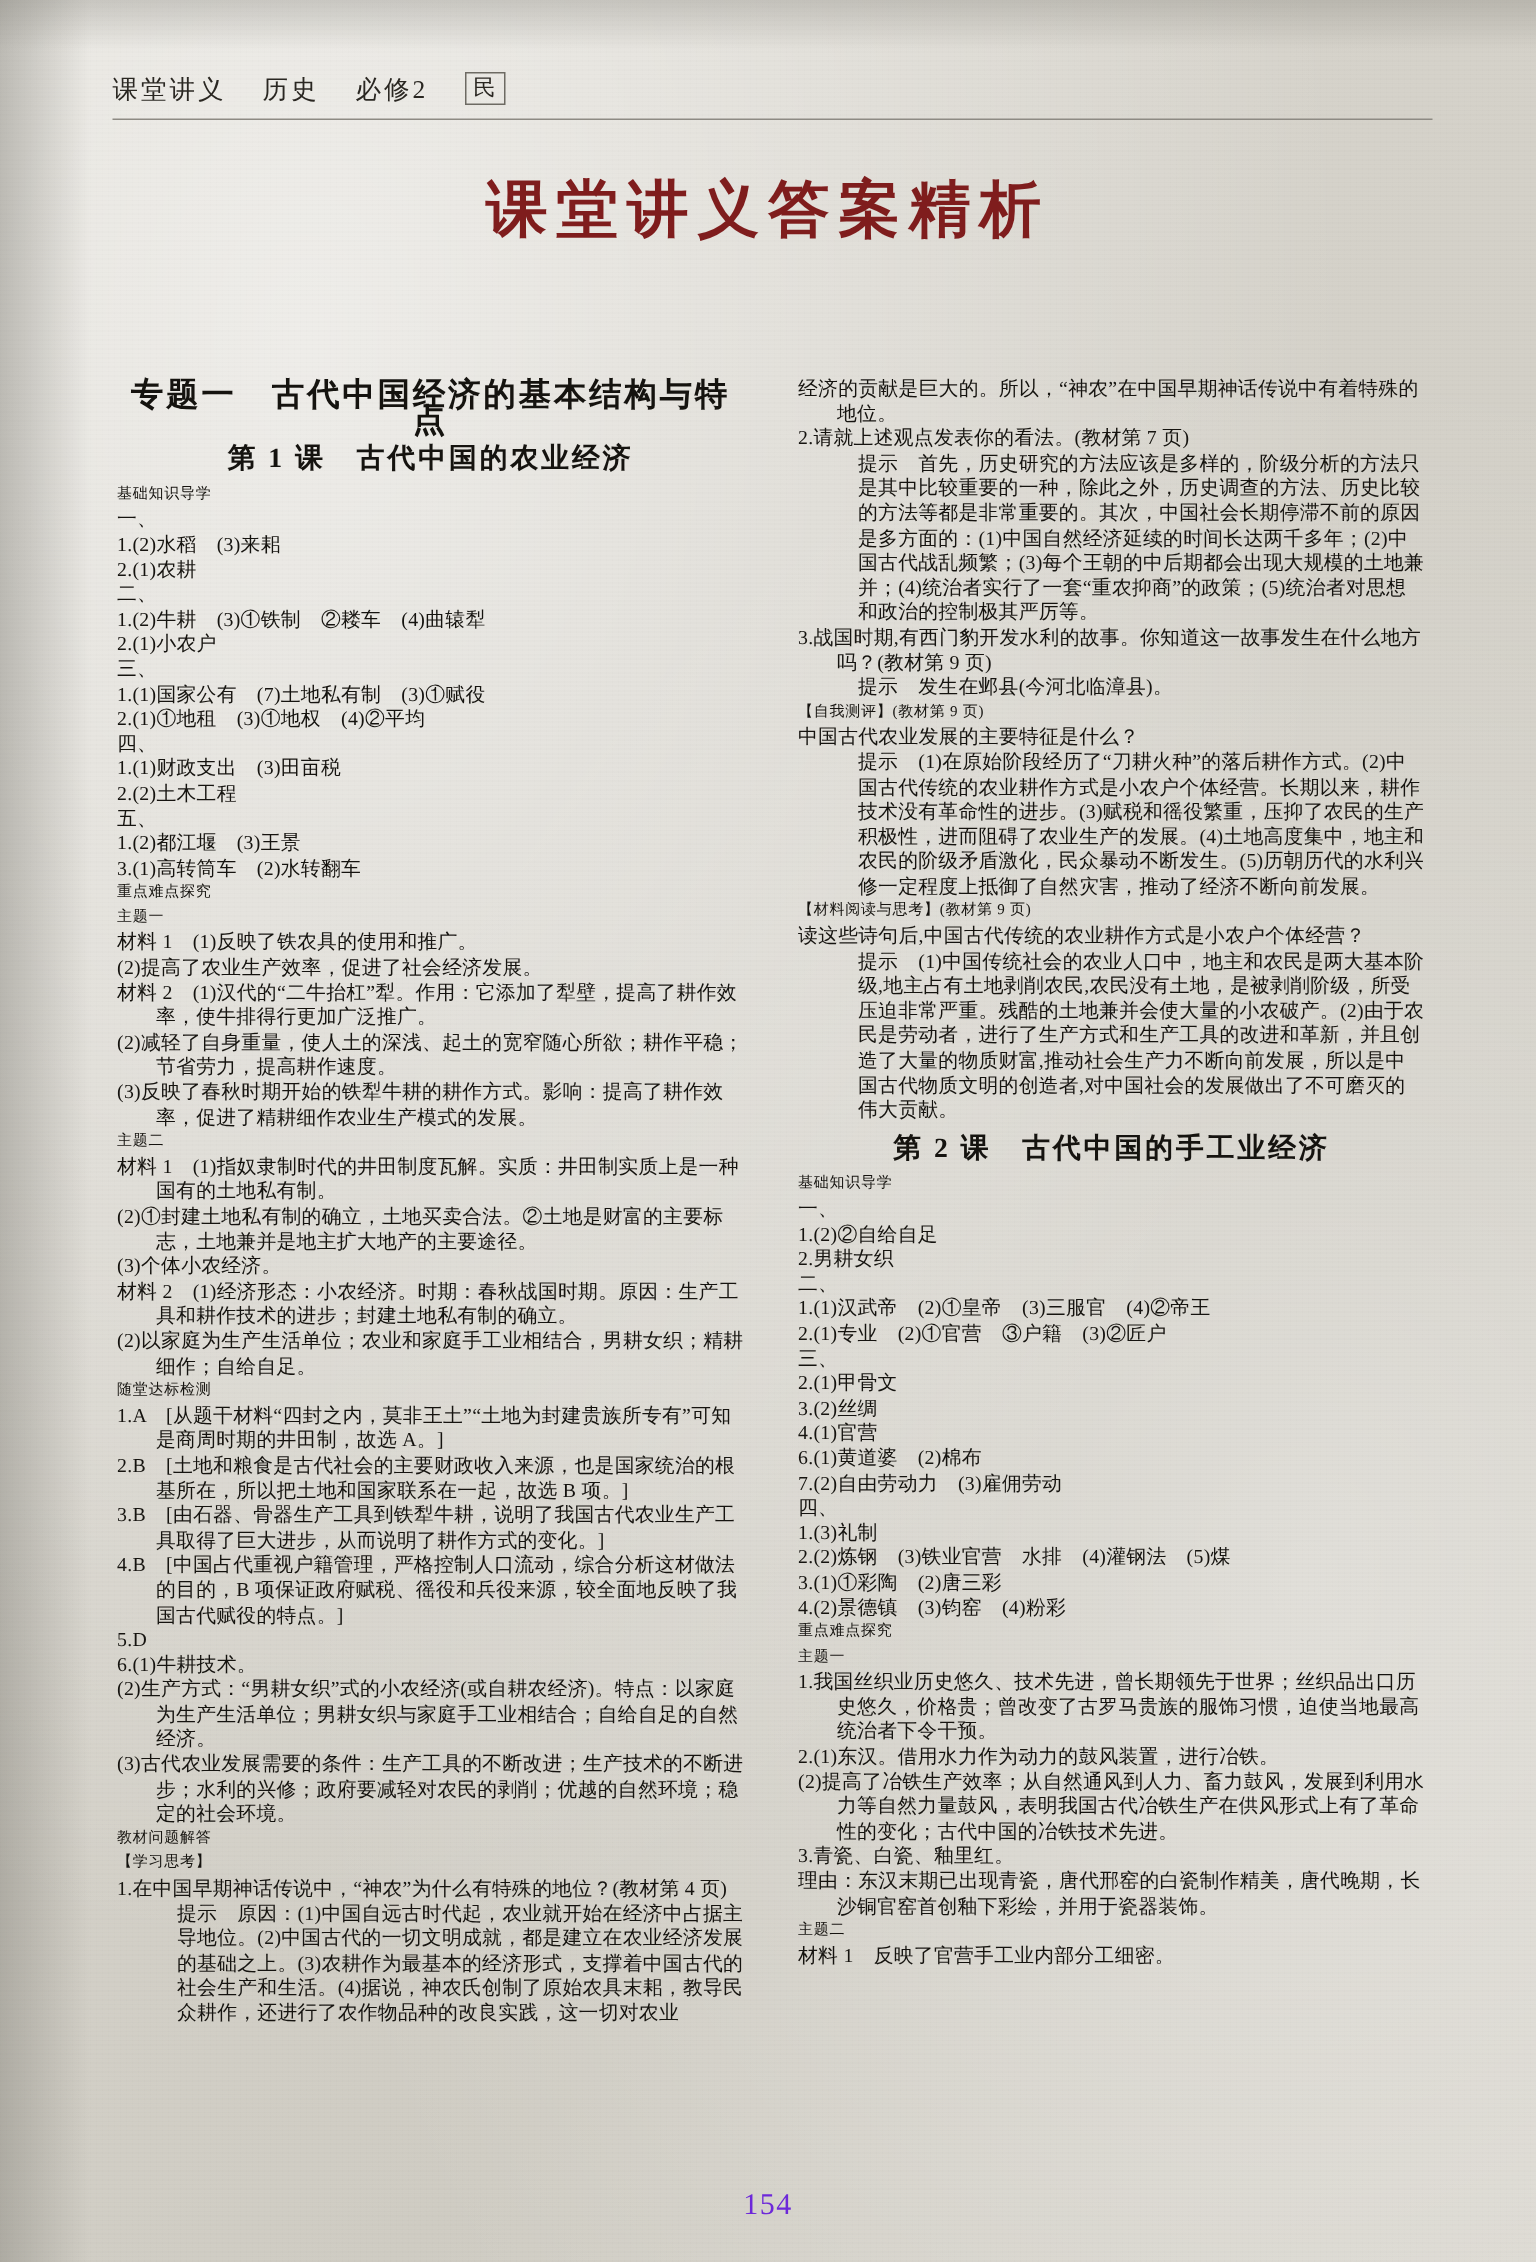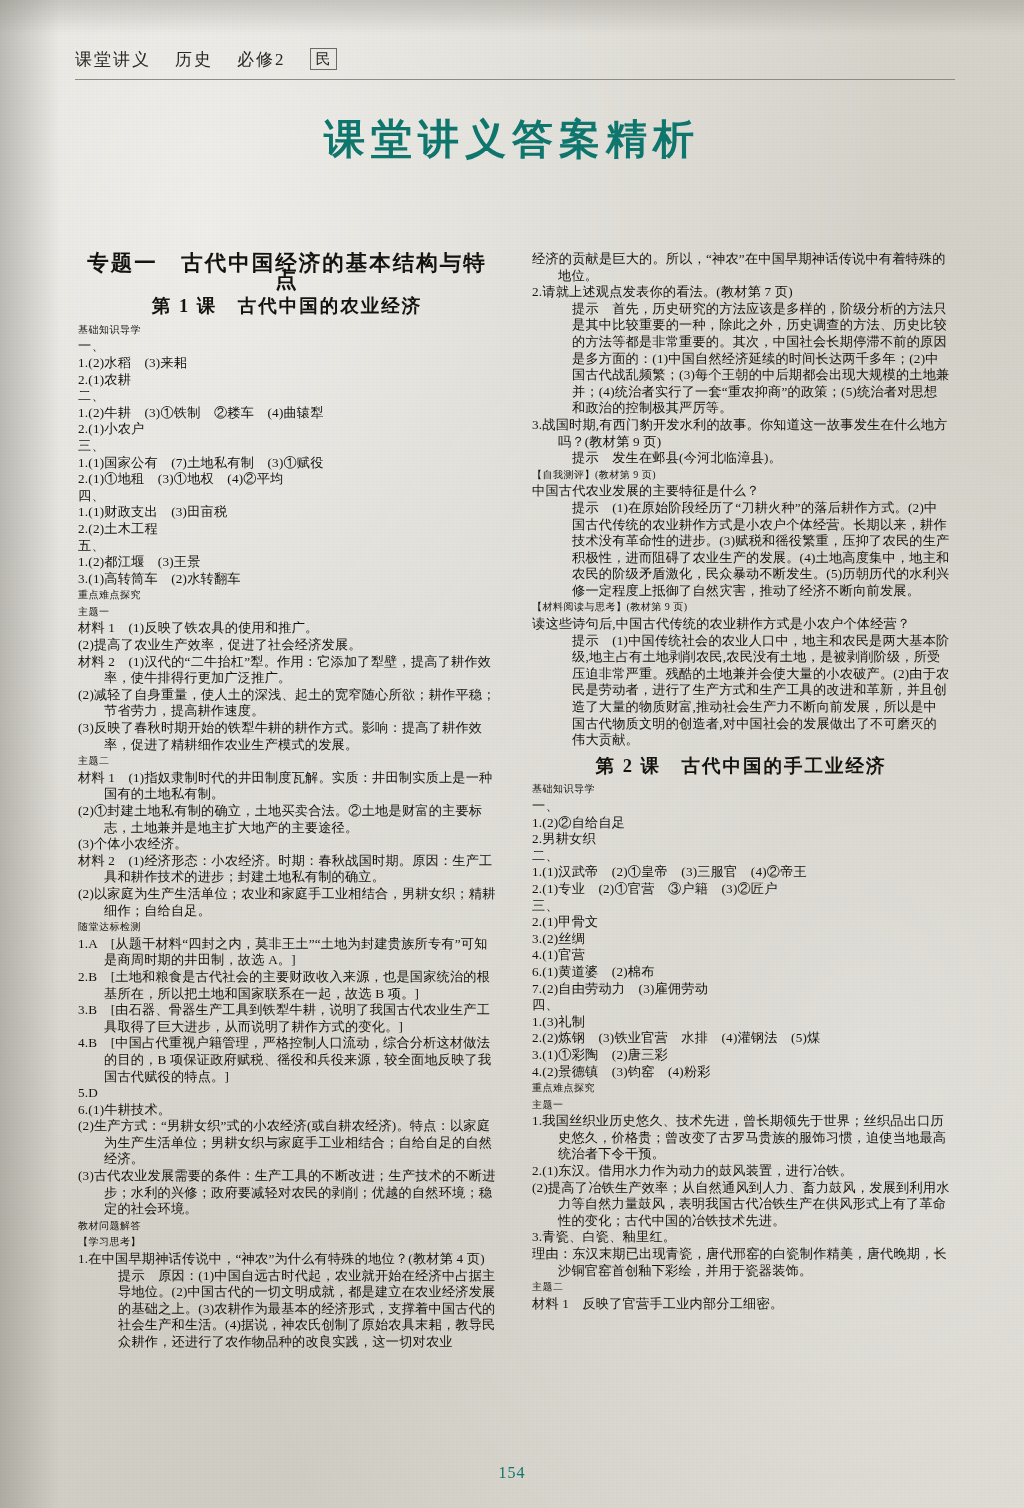--- a/index.html
+++ b/index.html
@@ -79,21 +79,21 @@
   
   .doc-title {
     position: absolute;
     top: 112px;
     left: 0;
     width: 1024px;
     text-align: center;
     font-size: 41px;
     font-weight: bold;
     letter-spacing: 6px;
-    color: #0f766e;
+    color: #7f1d1d;
     font-family: "Liberation Serif", "DejaVu Serif", serif;
   }
 
   
   .columns {
     position: absolute;
     top: 205px;
     left: 78px;
     width: 872px;
     height: 1215px;
@@ -144,23 +144,23 @@
     text-indent: 0;
   }
   .spacer-m { height: 7px; }
 
   .page-num {
     position: absolute;
     bottom: 26px;
     left: 0;
     width: 1024px;
     text-align: center;
-    font-size: 16px;
+    font-size: 20px;
     letter-spacing: 1px;
-    color: #0f766e;
+    color: #6d28d9;
   }
 </style>
 </head>
 <body>
 
 <div class="page"></div>
 <div class="grain"></div>
 <div class="shadow-left"></div>
 <div class="shadow-top"></div>
 

